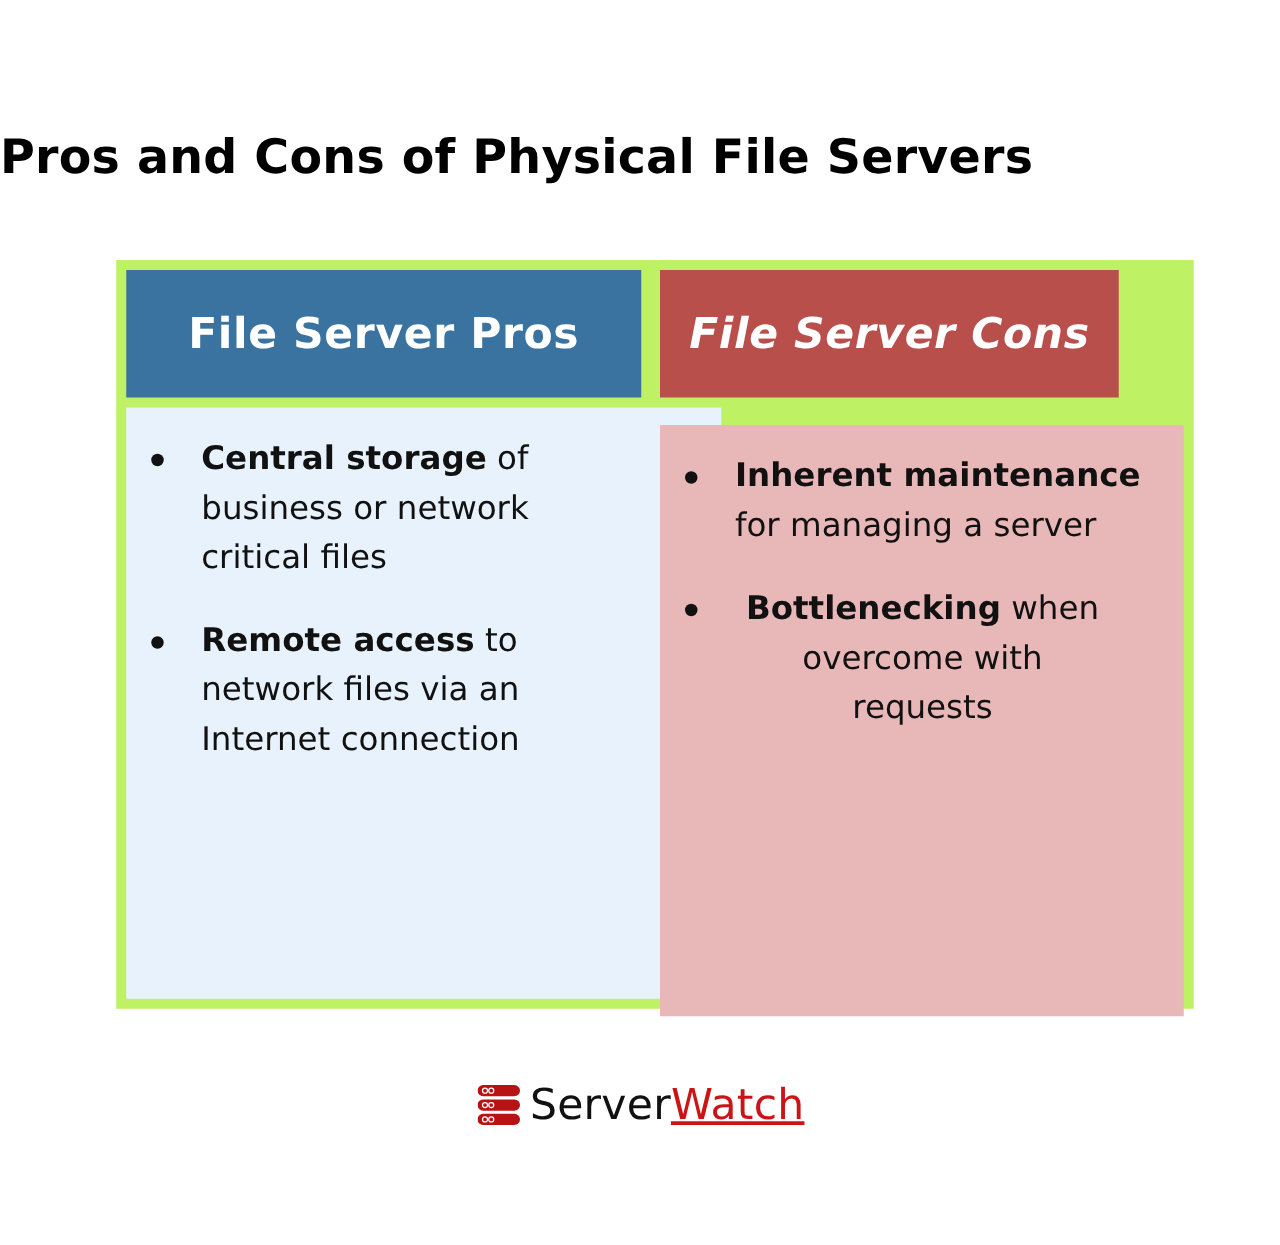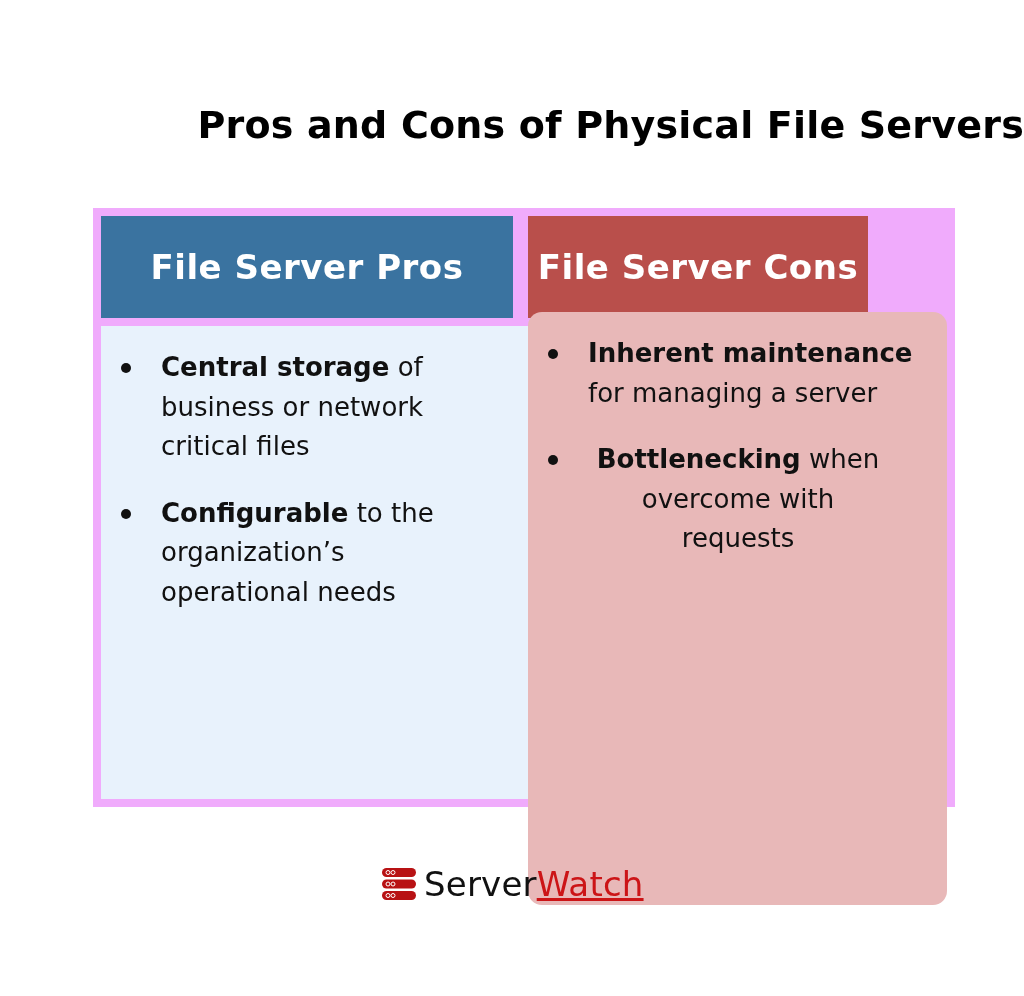--- a/index.html
+++ b/index.html
@@ -1,32 +1,32 @@
 <!DOCTYPE html>
 <html><head>
 <meta charset="utf-8">
 <style>
   html, body { margin: 0; padding: 0; }
   body {
     width: 1024px; height: 996px; background: #ffffff; position: relative; overflow: hidden;
     font-family: "DejaVu Sans", sans-serif; color: #111;
   }
   .title {
-    position: absolute; left: 0; top: 103px; width: 1024px; text-align: right;
+    position: absolute; left: 0; top: 103px; width: 1024px; text-align: left;
     font-weight: bold; font-size: 38px; letter-spacing: 0.2px; color: #000;
   }
   .table {
     position: absolute; left: 93px; top: 208px; width: 862px; height: 599px;
-    box-sizing: border-box; background: #f0abfc;
+    box-sizing: border-box; background: #bef264;
   }
   .cell { position: absolute; box-sizing: border-box; }
   .head-pros { left: 8px; top: 8px; width: 412px; height: 102px; }
-  .head-cons { left: 435px; top: 8px; width: 340px; height: 102px; }
+  .head-cons { left: 435px; top: 8px; width: 367px; height: 102px; font-style: italic; }
   .body-pros { left: 8px; top: 118px; width: 476px; height: 473px; padding-left: 32px; }
-  .body-cons { left: 435px; top: 104px; width: 419px; height: 593px; border-radius: 14px; }
+  .body-cons { left: 435px; top: 132px; width: 419px; height: 473px; }
   .head-text {
     position: absolute; left: 0; right: 0; top: 0; bottom: 0;
     display: flex; align-items: center; justify-content: center;
     color: #fff; font-weight: bold; font-size: 34px; letter-spacing: 0.5px;
   }
   ul.items { list-style: none; margin: 0; padding: 0; position: absolute; left: 0; right: 0; top: 22px; }
   ul.items li {
     position: relative; padding-left: 60px; padding-right: 10px;
     font-size: 26px; line-height: 39.5px; margin-bottom: 27px; color: #111;
   }
@@ -54,23 +54,23 @@
   <div class="cell head-cons" style="background:#b94f4b;">
     <div class="head-text">File Server Cons</div>
   </div>
 
   <div class="cell body-pros" style="background:#e8f2fc;">
     <ul class="items">
       <li style="width:300px;">
         <span class="bullet"></span>
         <b>Central storage</b><span> of business or network critical files</span>
       </li>
-      <li style="width:290px;">
+      <li style="width:300px;">
         <span class="bullet"></span>
-        <b>Configurable</b><span> to the organization’s operational needs</span>
+        <b>Remote access</b><span> to network files via an Internet connection</span>
       </li>
     </ul>
   </div>
 
   <div class="cell body-cons" style="background:#e8b8b8;">
     <ul class="items">
       <li style="width:330px;">
         <span class="bullet"></span>
         <b>Inherent maintenance</b><span> for managing a server</span>
       </li>

